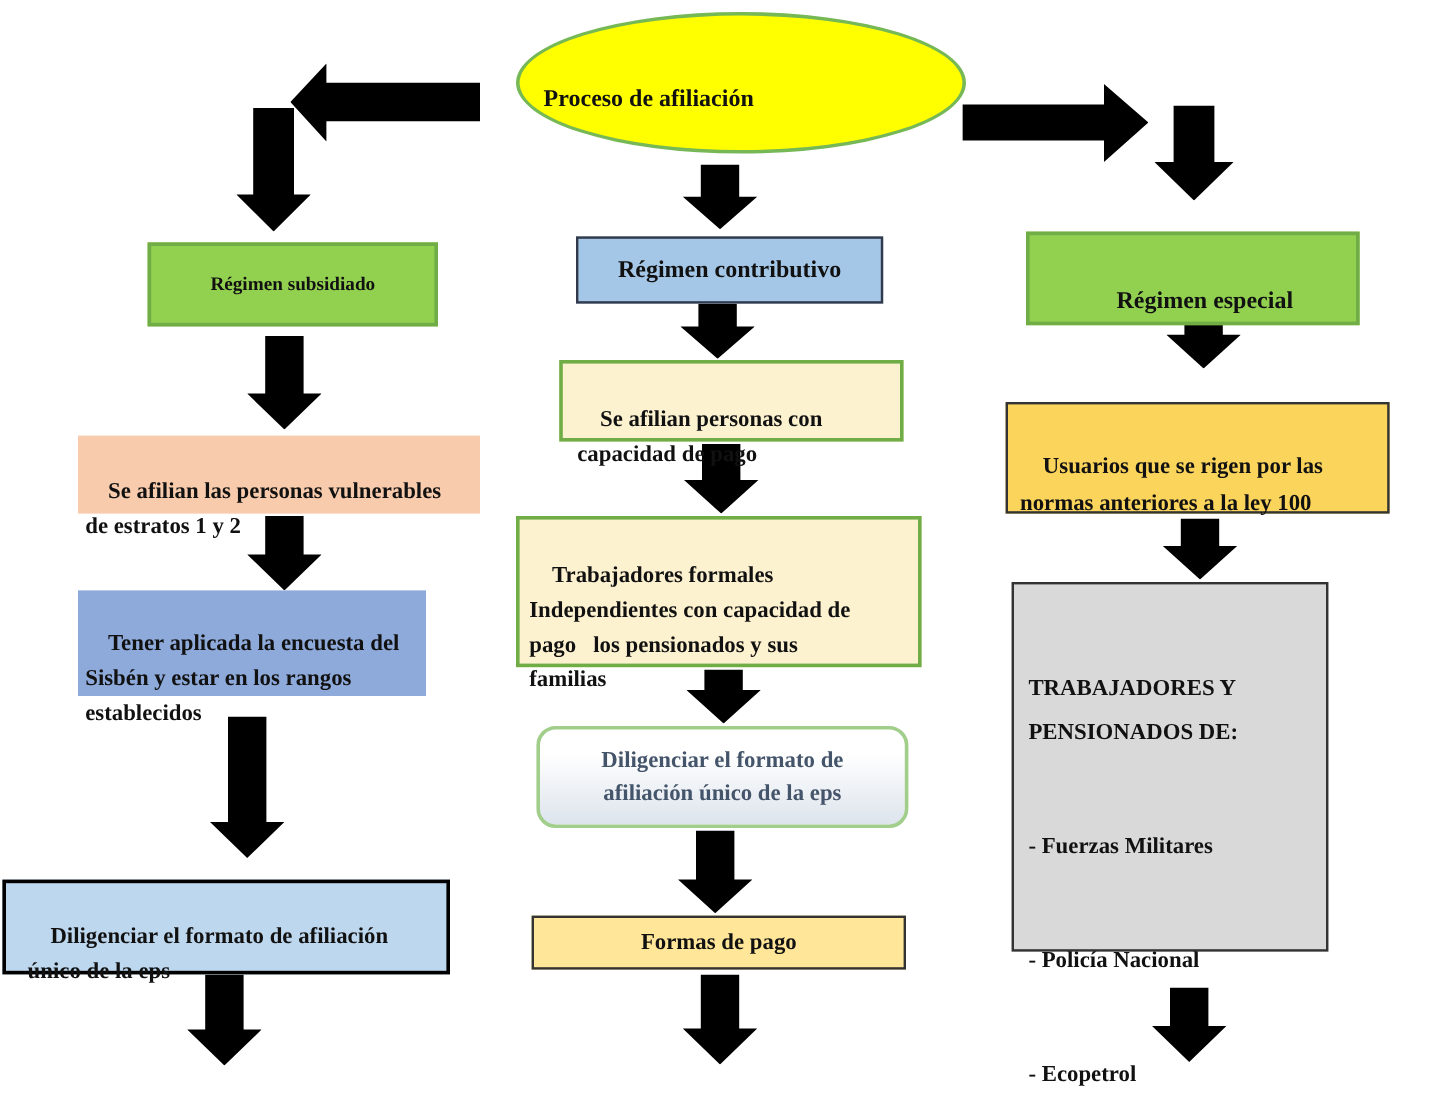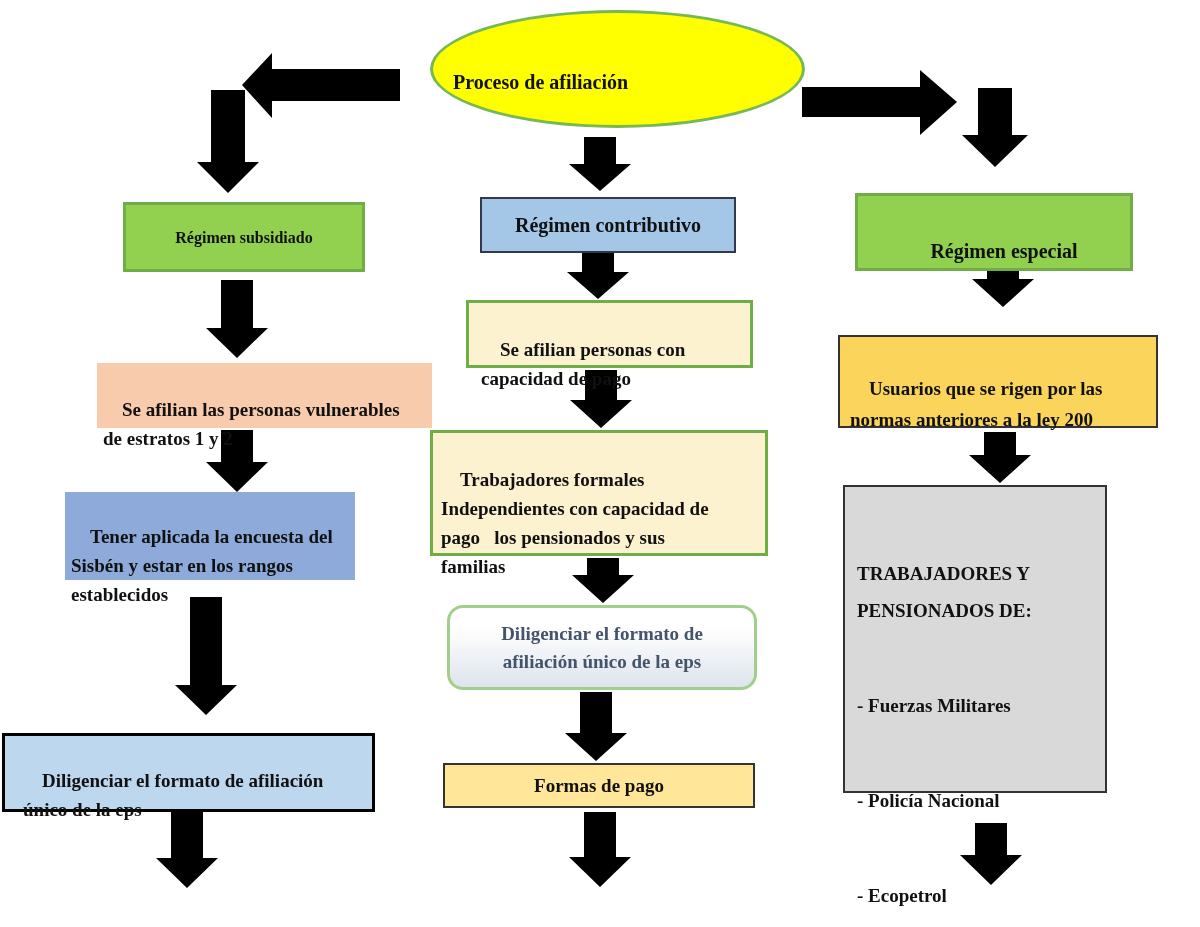--- a/index.html
+++ b/index.html
@@ -30,21 +30,21 @@
   #start-ellipse{
     left:430px;top:10px;width:375px;height:118px;
     background:#FFFF00;
     border:3px solid #75B855;
     border-radius:50%;
     padding-top:26px;
     font-size:20px;
   }
   
   #sub-header{left:123px;top:202px;width:242px;height:70px;background:#92D050;border:3px solid #70AD47;font-size:16px;}
-  #sub-step1{left:65px;top:363px;width:335px;height:65px;background:#F7CBAC;padding:3px 6px;margin-left:32px;}
+  #sub-step1{left:65px;top:363px;width:335px;height:65px;background:#F7CBAC;padding:3px 6px;}
   #sub-step2{left:65px;top:492px;width:290px;height:88px;background:#8EAADB;padding:1px 6px;}
   #sub-step3{left:2px;top:733px;width:373px;height:79px;background:#BDD7EE;border:3px solid #000000;padding:1px 18px;}
   
   #con-header{left:480px;top:197px;width:256px;height:56px;background:#A5C7E7;border:2px solid #31394a;font-size:20px;}
   #con-step1{left:466px;top:300px;width:287px;height:68px;background:#FDF2D0;border:3px solid #70AD47;padding:3px 12px;}
   #con-step2{left:430px;top:430px;width:338px;height:126px;background:#FDF2D0;border:3px solid #70AD47;padding:3px 8px;}
   #con-step3{left:447px;top:605px;width:310px;height:85px;background:linear-gradient(180deg,#ffffff 25%,#dde4ec 100%);border:3px solid #A2CE8B;border-radius:16px;color:#44546A;line-height:28px;}
   #con-step4{left:443px;top:763px;width:312px;height:45px;background:#FFE699;border:2px solid #333333;}
   
   #esp-header{left:855px;top:175px;width:278px;height:78px;background:#92D050;border:3px solid #70AD47;text-align:center;padding-top:12px;font-size:20px;margin-top:18px;}
@@ -156,21 +156,21 @@
   </div>
   <div class="box center-flex" id="con-step4">
     <span>Formas de pago</span>
   </div>
 
   <div class="box" id="esp-header">
     <span>Régimen especial</span>
   </div>
   <div class="box" id="esp-step1">
     <span>Usuarios que se rigen por las
-normas anteriores a la ley 200</span>
+normas anteriores a la ley 100</span>
   </div>
   <div class="box" id="esp-step2">
     <div class="gray-heading">TRABAJADORES Y
 PENSIONADOS DE:</div>
     <div class="gray-item">- Fuerzas Militares</div>
     <div class="gray-item">- Policía Nacional</div>
     <div class="gray-item">- Ecopetrol</div>
     
     
     

